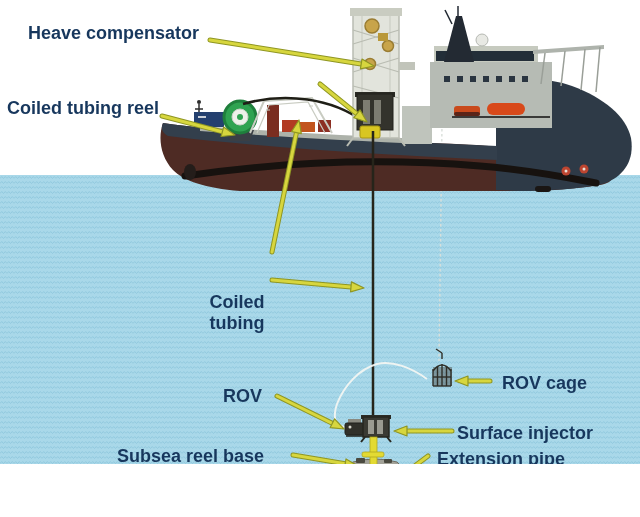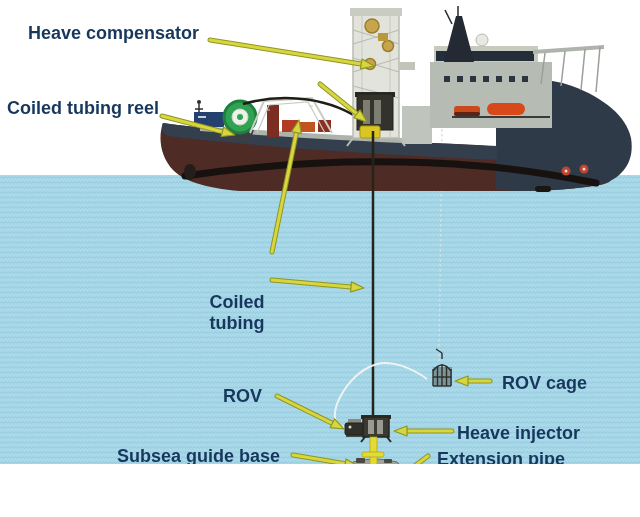--- a/index.html
+++ b/index.html
@@ -261,18 +261,18 @@
     <line class="ar-o" x1="490" y1="381" x2="468" y2="381"></line>
         <line class="ar-i" x1="490" y1="381" x2="468" y2="381"></line>
     <polygon class="ar-h" points="455,381 468,386 468,376"></polygon>
   </g>
 </svg>
 
 <div class="lbl" style="left:28px;top:23px;">Heave compensator</div>
 <div class="lbl" style="left:7px;top:98px;">Coiled tubing reel</div>
 <div class="lbl wrap" style="left:201px;top:257px;width:72px;margin-top:35px;">Coiled tubing</div>
 <div class="lbl" style="left:223px;top:386px;">ROV</div>
-<div class="lbl" style="left:117px;top:446px;">Subsea guide base</div>
-<div class="lbl" style="left:457px;top:423px;">Heave injector</div>
+<div class="lbl" style="left:117px;top:446px;">Subsea reel base</div>
+<div class="lbl" style="left:457px;top:423px;">Surface injector</div>
 <div class="lbl" style="left:502px;top:373px;">ROV cage</div>
 <div class="lbl" style="left:437px;top:449px;">Extension pipe</div>
 
 </div>
 
 </body></html>

